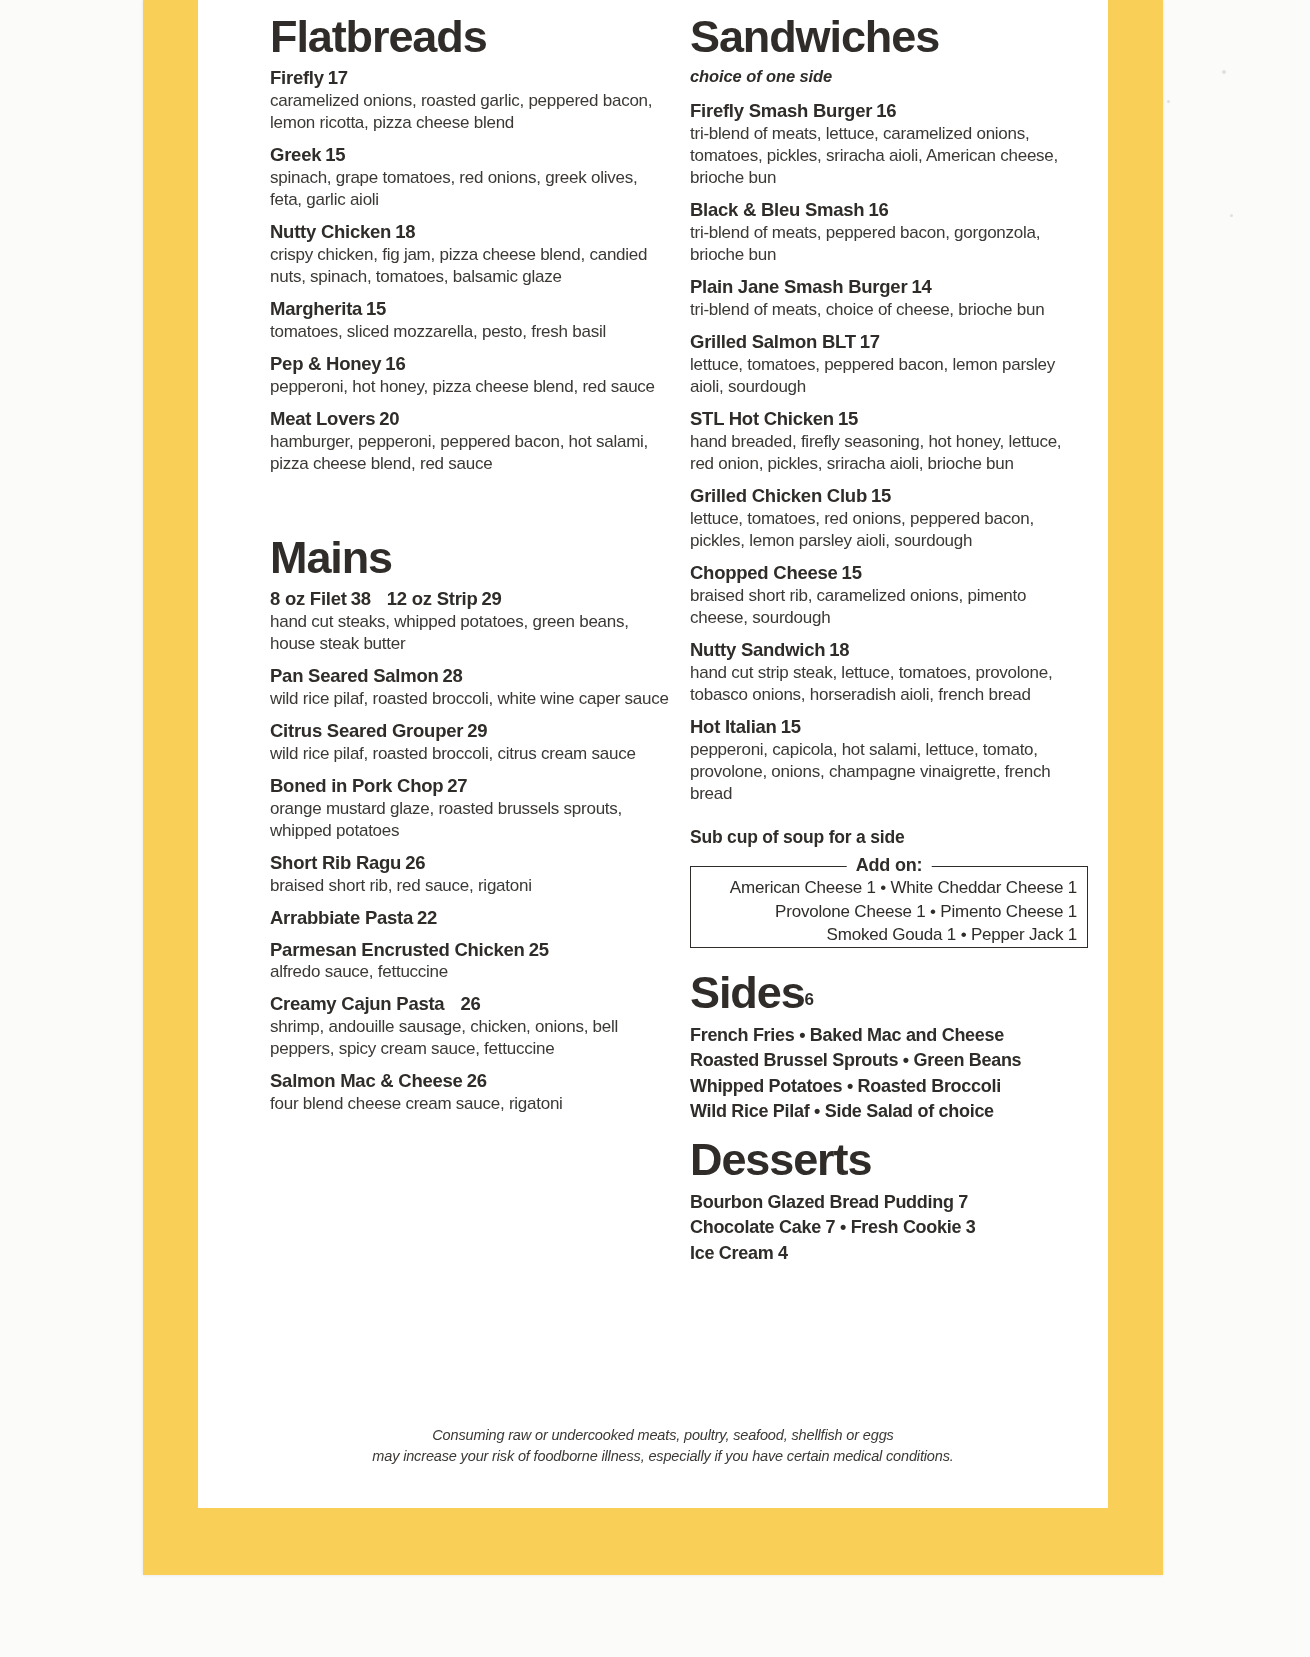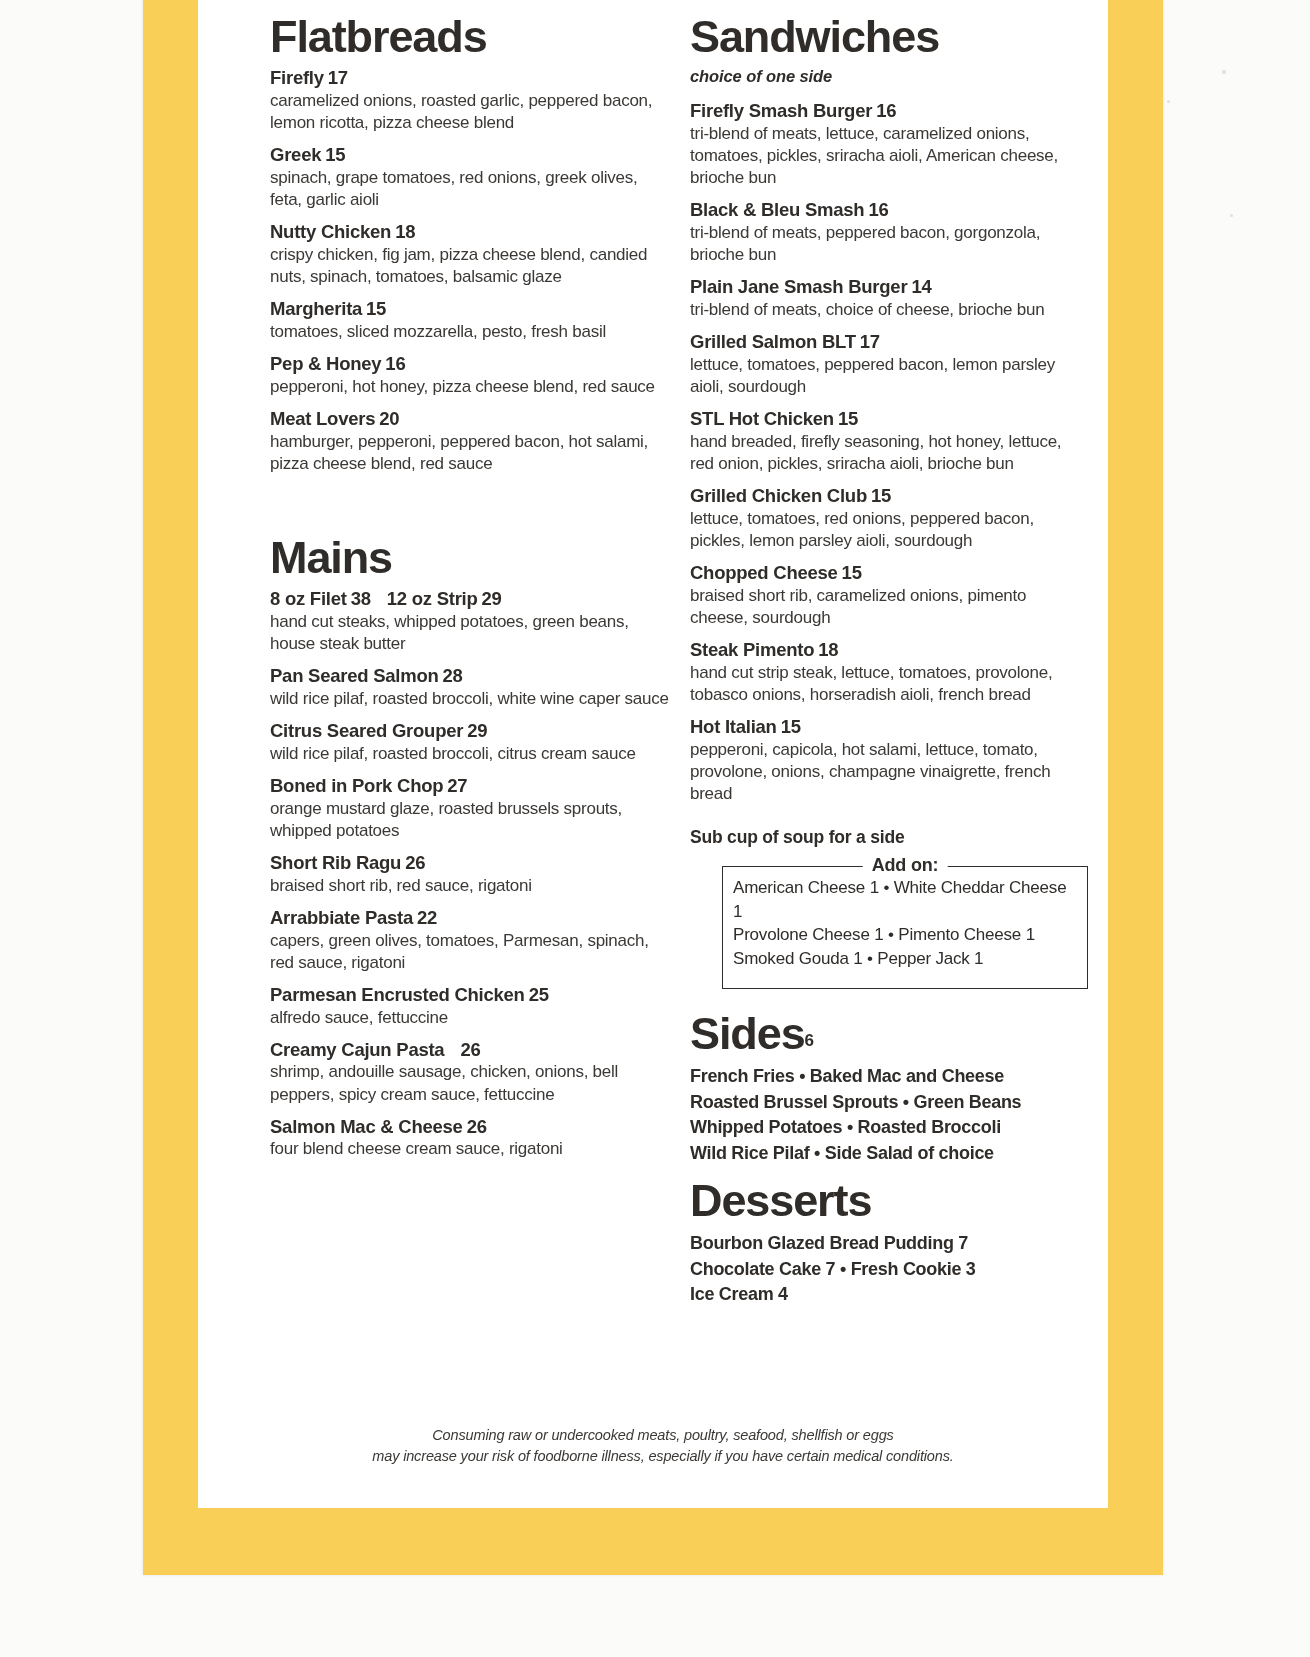--- a/index.html
+++ b/index.html
@@ -116,23 +116,22 @@
     font-weight: bold;
     color: #2f2c29;
     letter-spacing: -0.2px;
   }
 
   
   .addon-box {
     position: relative;
     border: 1.6px solid #2f2c29;
     margin-top: 18px;
-    padding: 9px 10px 18px 10px;
-    text-align: left;
-    margin-left: 32px;
+    padding: 9px 10px 0 10px;
+    text-align: right;
   }
   .addon-legend {
     position: absolute;
     top: -12px;
     left: 50%;
     transform: translateX(-50%);
     background: #ffffff;
     padding: 0 9px;
     font-size: 18px;
     font-weight: bold;
@@ -275,21 +274,20 @@
             <div class="item-name">
               <span>Short Rib Ragu</span><span class="price">26</span>
             </div>
             <div class="item-desc">braised short rib, red sauce, rigatoni</div>
           </div>
 
           <div class="item">
             <div class="item-name">
               <span>Arrabbiate Pasta</span><span class="price">22</span>
             </div>
-            <div class="item-desc">capers, green olives, tomatoes, Parmesan, spinach, red sauce, rigatoni</div>
           </div>
 
           <div class="item">
             <div class="item-name">
               <span>Parmesan Encrusted Chicken</span><span class="price">25</span>
             </div>
             <div class="item-desc">alfredo sauce, fettuccine</div>
           </div>
 
           <div class="item">
@@ -357,21 +355,21 @@
 
           <div class="item">
             <div class="item-name">
               <span>Chopped Cheese</span><span class="price">15</span>
             </div>
             <div class="item-desc">braised short rib, caramelized onions, pimento cheese, sourdough</div>
           </div>
 
           <div class="item">
             <div class="item-name">
-              <span>Steak Pimento</span><span class="price">18</span>
+              <span>Nutty Sandwich</span><span class="price">18</span>
             </div>
             <div class="item-desc">hand cut strip steak, lettuce, tomatoes, provolone, tobasco onions, horseradish aioli, french bread</div>
           </div>
 
           <div class="item">
             <div class="item-name">
               <span>Hot Italian</span><span class="price">15</span>
             </div>
             <div class="item-desc">pepperoni, capicola, hot salami, lettuce, tomato, provolone, onions, champagne vinaigrette, french bread</div>
           </div>

